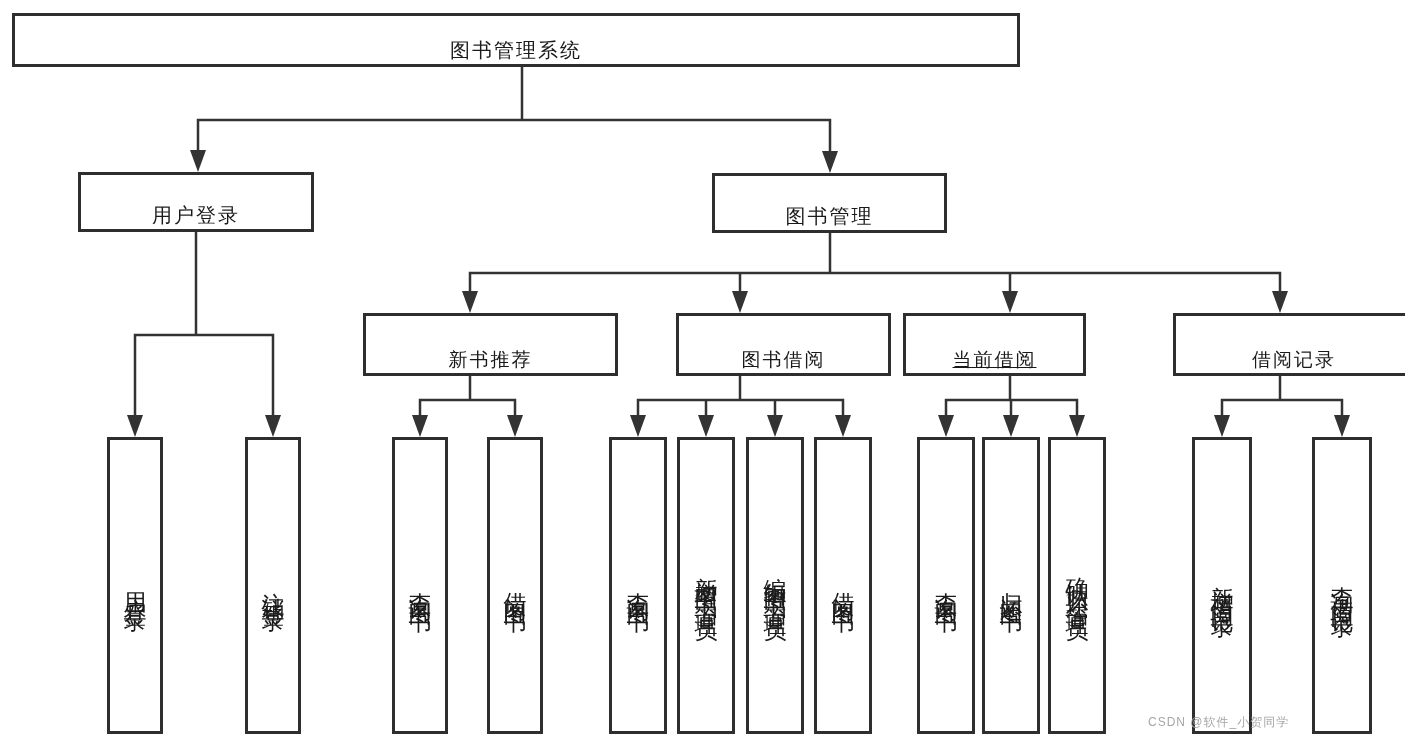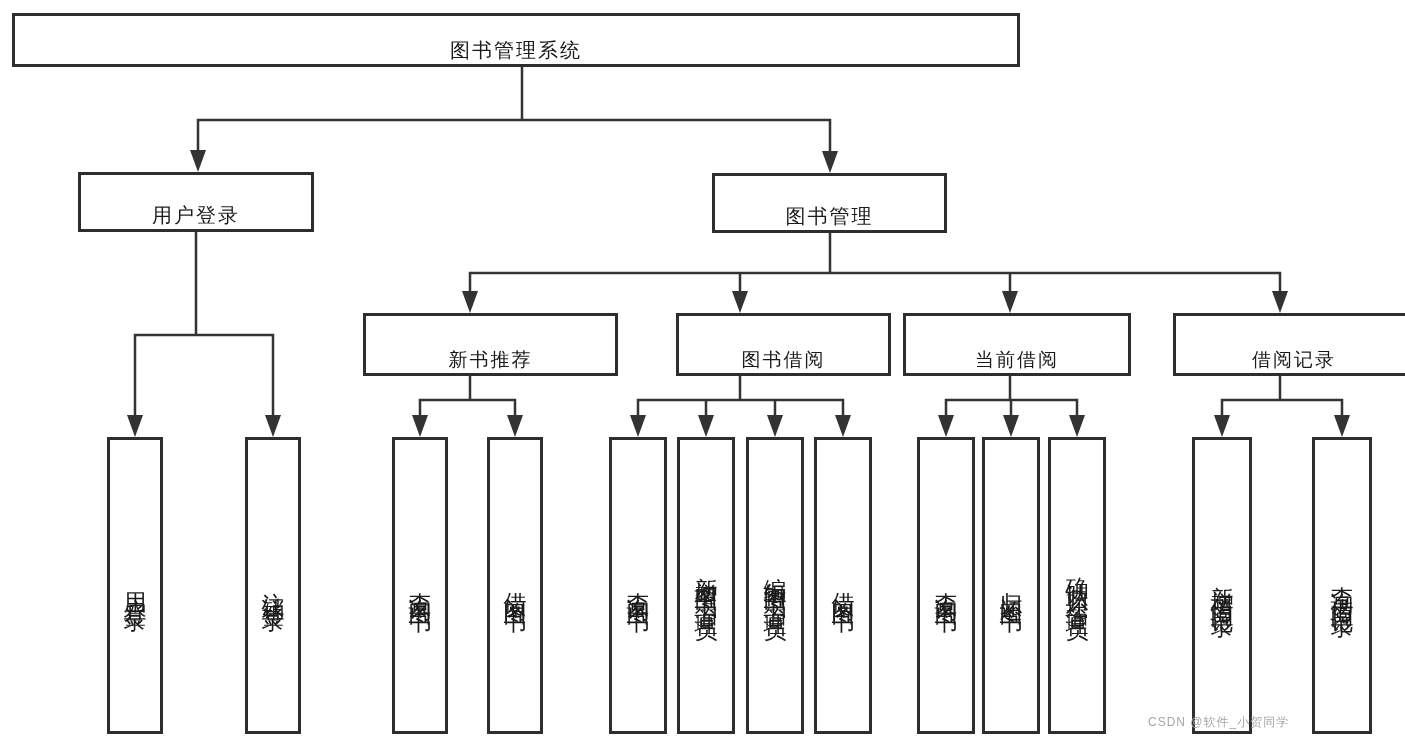--- a/index.html
+++ b/index.html
@@ -49,21 +49,21 @@
     text-orientation: mixed;
     letter-spacing: 6px;
     line-height: 1.0;
   }
   
   #node-root            { left: 12px;   top: 13px;  width: 1008px; height: 54px; }
   #node-user-login      { left: 78px;   top: 172px; width: 236px;  height: 60px; }
   #node-book-management { left: 712px;  top: 173px; width: 235px;  height: 60px; }
   #node-new-book-recommend { left: 363px;  top: 313px; width: 255px; height: 63px; }
   #node-book-borrow        { left: 633px;  top: 313px; width: 215px; height: 63px; margin-left: 43px; }
-  #node-current-borrow     { left: 903px;  top: 313px; width: 228px; height: 63px; }
+  #node-current-borrow     { left: 903px;  top: 313px; width: 183px; height: 63px; text-decoration: underline; }
   #node-borrow-records     { left: 1173px; top: 313px; width: 242px; height: 63px; }
   .leaf { top: 437px; height: 297px; }
   #leaf-user-login          { left: 107px;  width: 56px; }
   #leaf-logout              { left: 245px;  width: 56px; }
   #leaf-query-book-1        { left: 392px;  width: 56px; }
   #leaf-borrow-book-1       { left: 487px;  width: 56px; }
   #leaf-query-book-2        { left: 609px;  width: 58px; }
   #leaf-add-book-admin      { left: 677px;  width: 58px; }
   #leaf-edit-book-admin     { left: 746px;  width: 58px; }
   #leaf-borrow-book-2       { left: 814px;  width: 58px; }

